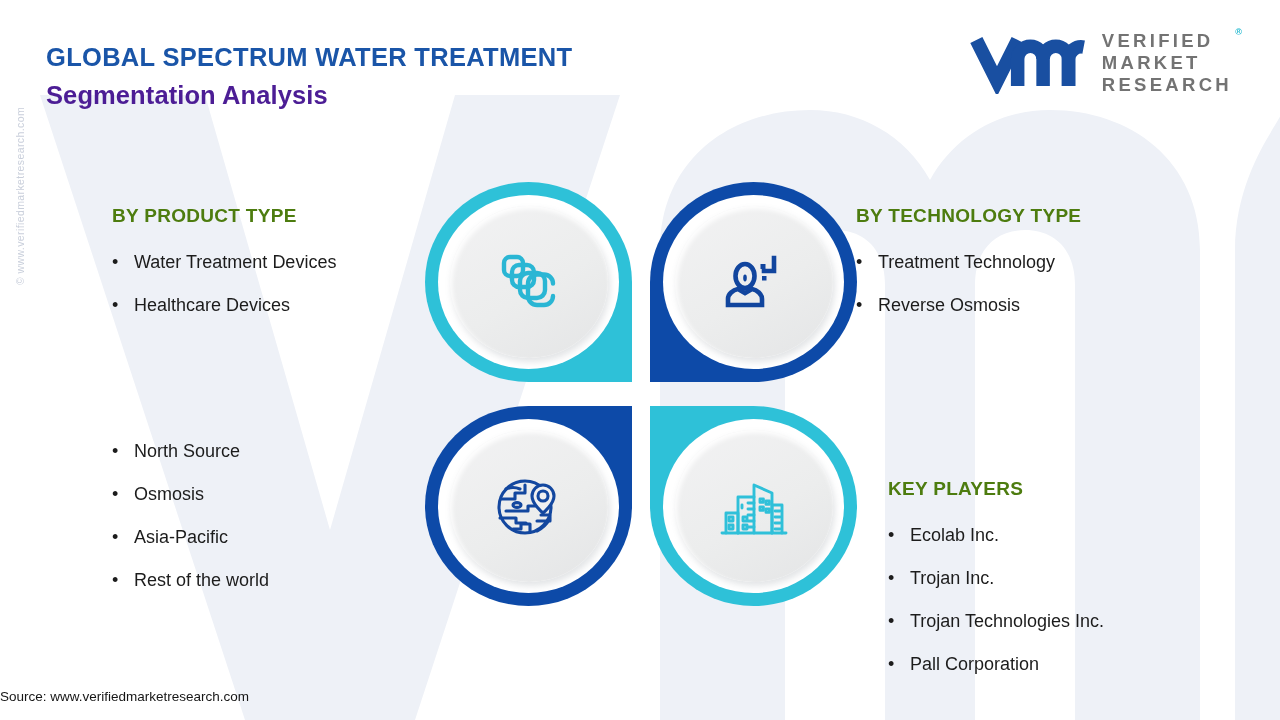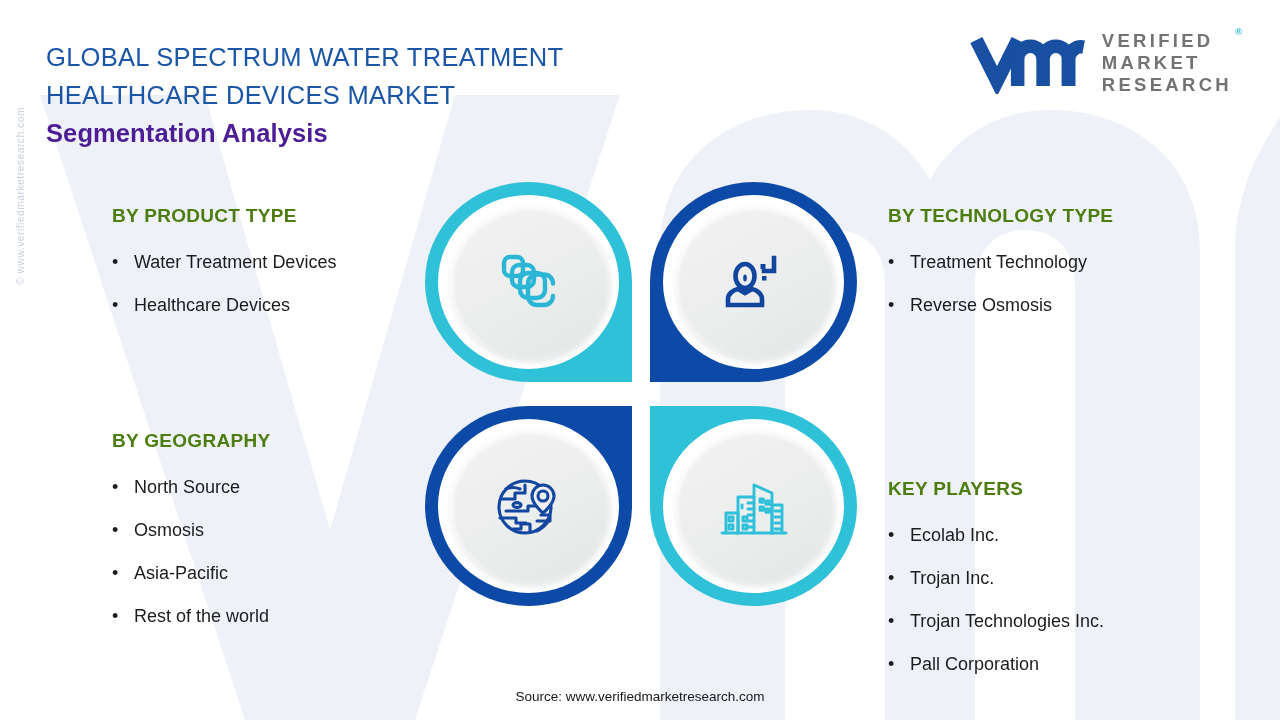--- a/index.html
+++ b/index.html
@@ -30,21 +30,21 @@
     white-space:nowrap;
     z-index:3;
     font-family:"Liberation Sans", sans-serif;
   }
 
   
   #header { position:absolute; left:0; top:0; width:1280px; height:170px; z-index:4; }
 
   #title-block { position:absolute; left:46px; top:38px; width:760px; }
   .title-line1, .title-line2 {
-    font-size:25.5px; font-weight:400; color:#1a55a8;
+    font-size:25.5px; font-weight:700; color:#1a55a8;
     letter-spacing:0.3px; line-height:38px; text-transform:uppercase;
   }
   .title-line3 {
     font-size:25.5px; font-weight:700; color:#4c1d95;
     line-height:38px; letter-spacing:0.1px;
   }
 
   
   #logo { position:absolute; right:48px; top:30px; display:flex; align-items:center; gap:14px; }
   #logo-mark { width:120px; height:62px; }
@@ -54,21 +54,21 @@
     letter-spacing:3.3px; line-height:22px;
   }
   #logo-reg {
     position:absolute; right:-10px; top:-3px;
     font-size:9px; color:#1fb8cf; font-weight:700;
   }
 
   
   .col { position:absolute; z-index:4; }
   #col-product    { left:112px; top:205px; width:330px; }
-  #col-technology { left:888px; top:205px; width:350px; }
+  #col-technology { left:856px; top:205px; width:350px; }
   #col-geography  { left:112px; top:430px; width:330px; }
   #col-players    { left:888px; top:430px; width:360px;margin-top:48px; }
 
   .col-heading {
     font-size:19px; font-weight:700; color:#4d7c0f;
     letter-spacing:0.3px; margin-bottom:14px; text-transform:uppercase;
   }
   .col-list { list-style:none; }
   .col-list li {
     display:flex; align-items:flex-start;
@@ -114,21 +114,21 @@
     background:linear-gradient(150deg,#f2f2f3 0%,#eceded 55%,#e4e5e6 100%);
     box-shadow: inset 2px 3px 5px rgba(255,255,255,0.95),
                 2px 4px 7px rgba(110,118,130,0.20);
     display:flex; align-items:center; justify-content:center;
   }
   .petal-icon { width:72px; height:70px; display:block; }
 
   
   #footer {
     position:absolute; left:0; bottom:16px; width:1280px;
-    text-align:center; z-index:4;
+    z-index:4;
     font-size:13.5px; color:#161616;
   }
 </style>
 </head>
 <body>
 
 <svg id="bg-watermark" viewBox="0 0 1280 720" preserveAspectRatio="none" aria-hidden="true">
   <g fill="#eef1f7">
 
     <path d="M40 95 L205 95 L330 530 L455 95 L620 95 L415 720 L245 720 Z"></path>
@@ -143,21 +143,20 @@
              C1370 232 1360 250 1360 285 L1360 720 Z"></path>
   </g>
 </svg>
 
 <div id="side-watermark">© www.verifiedmarketresearch.com</div>
 
 <div id="header">
 
   <div id="title-block">
     <div class="title-line1">GLOBAL SPECTRUM WATER TREATMENT</div>
-    <div class="title-line2">HEALTHCARE DEVICES MARKET</div>
     <div class="title-line3">Segmentation Analysis</div>
   </div>
 
   <div id="logo">
     <svg id="logo-mark" viewBox="0 0 150 78" aria-hidden="true">
       <g fill="none" stroke="#194fa1" stroke-width="17" stroke-linecap="butt">
 
         <path d="M10 10 L36 62 L62 10"></path>
 
         <path d="M62 68 L62 34 A16 16 0 0 1 94 34 L94 68"></path>
@@ -197,21 +196,20 @@
       <span class="li-text">Treatment Technology</span>
     </li>
     <li>
       <span class="bullet">•</span>
       <span class="li-text">Reverse Osmosis</span>
     </li>
   </ul>
 </div>
 
 <div class="col" id="col-geography">
-  <div class="col-heading">BY GEOGRAPHY</div>
   <ul class="col-list">
     <li>
       <span class="bullet">•</span>
       <span class="li-text">North Source</span>
     </li>
     <li>
       <span class="bullet">•</span>
       <span class="li-text">Osmosis</span>
     </li>
     <li>

